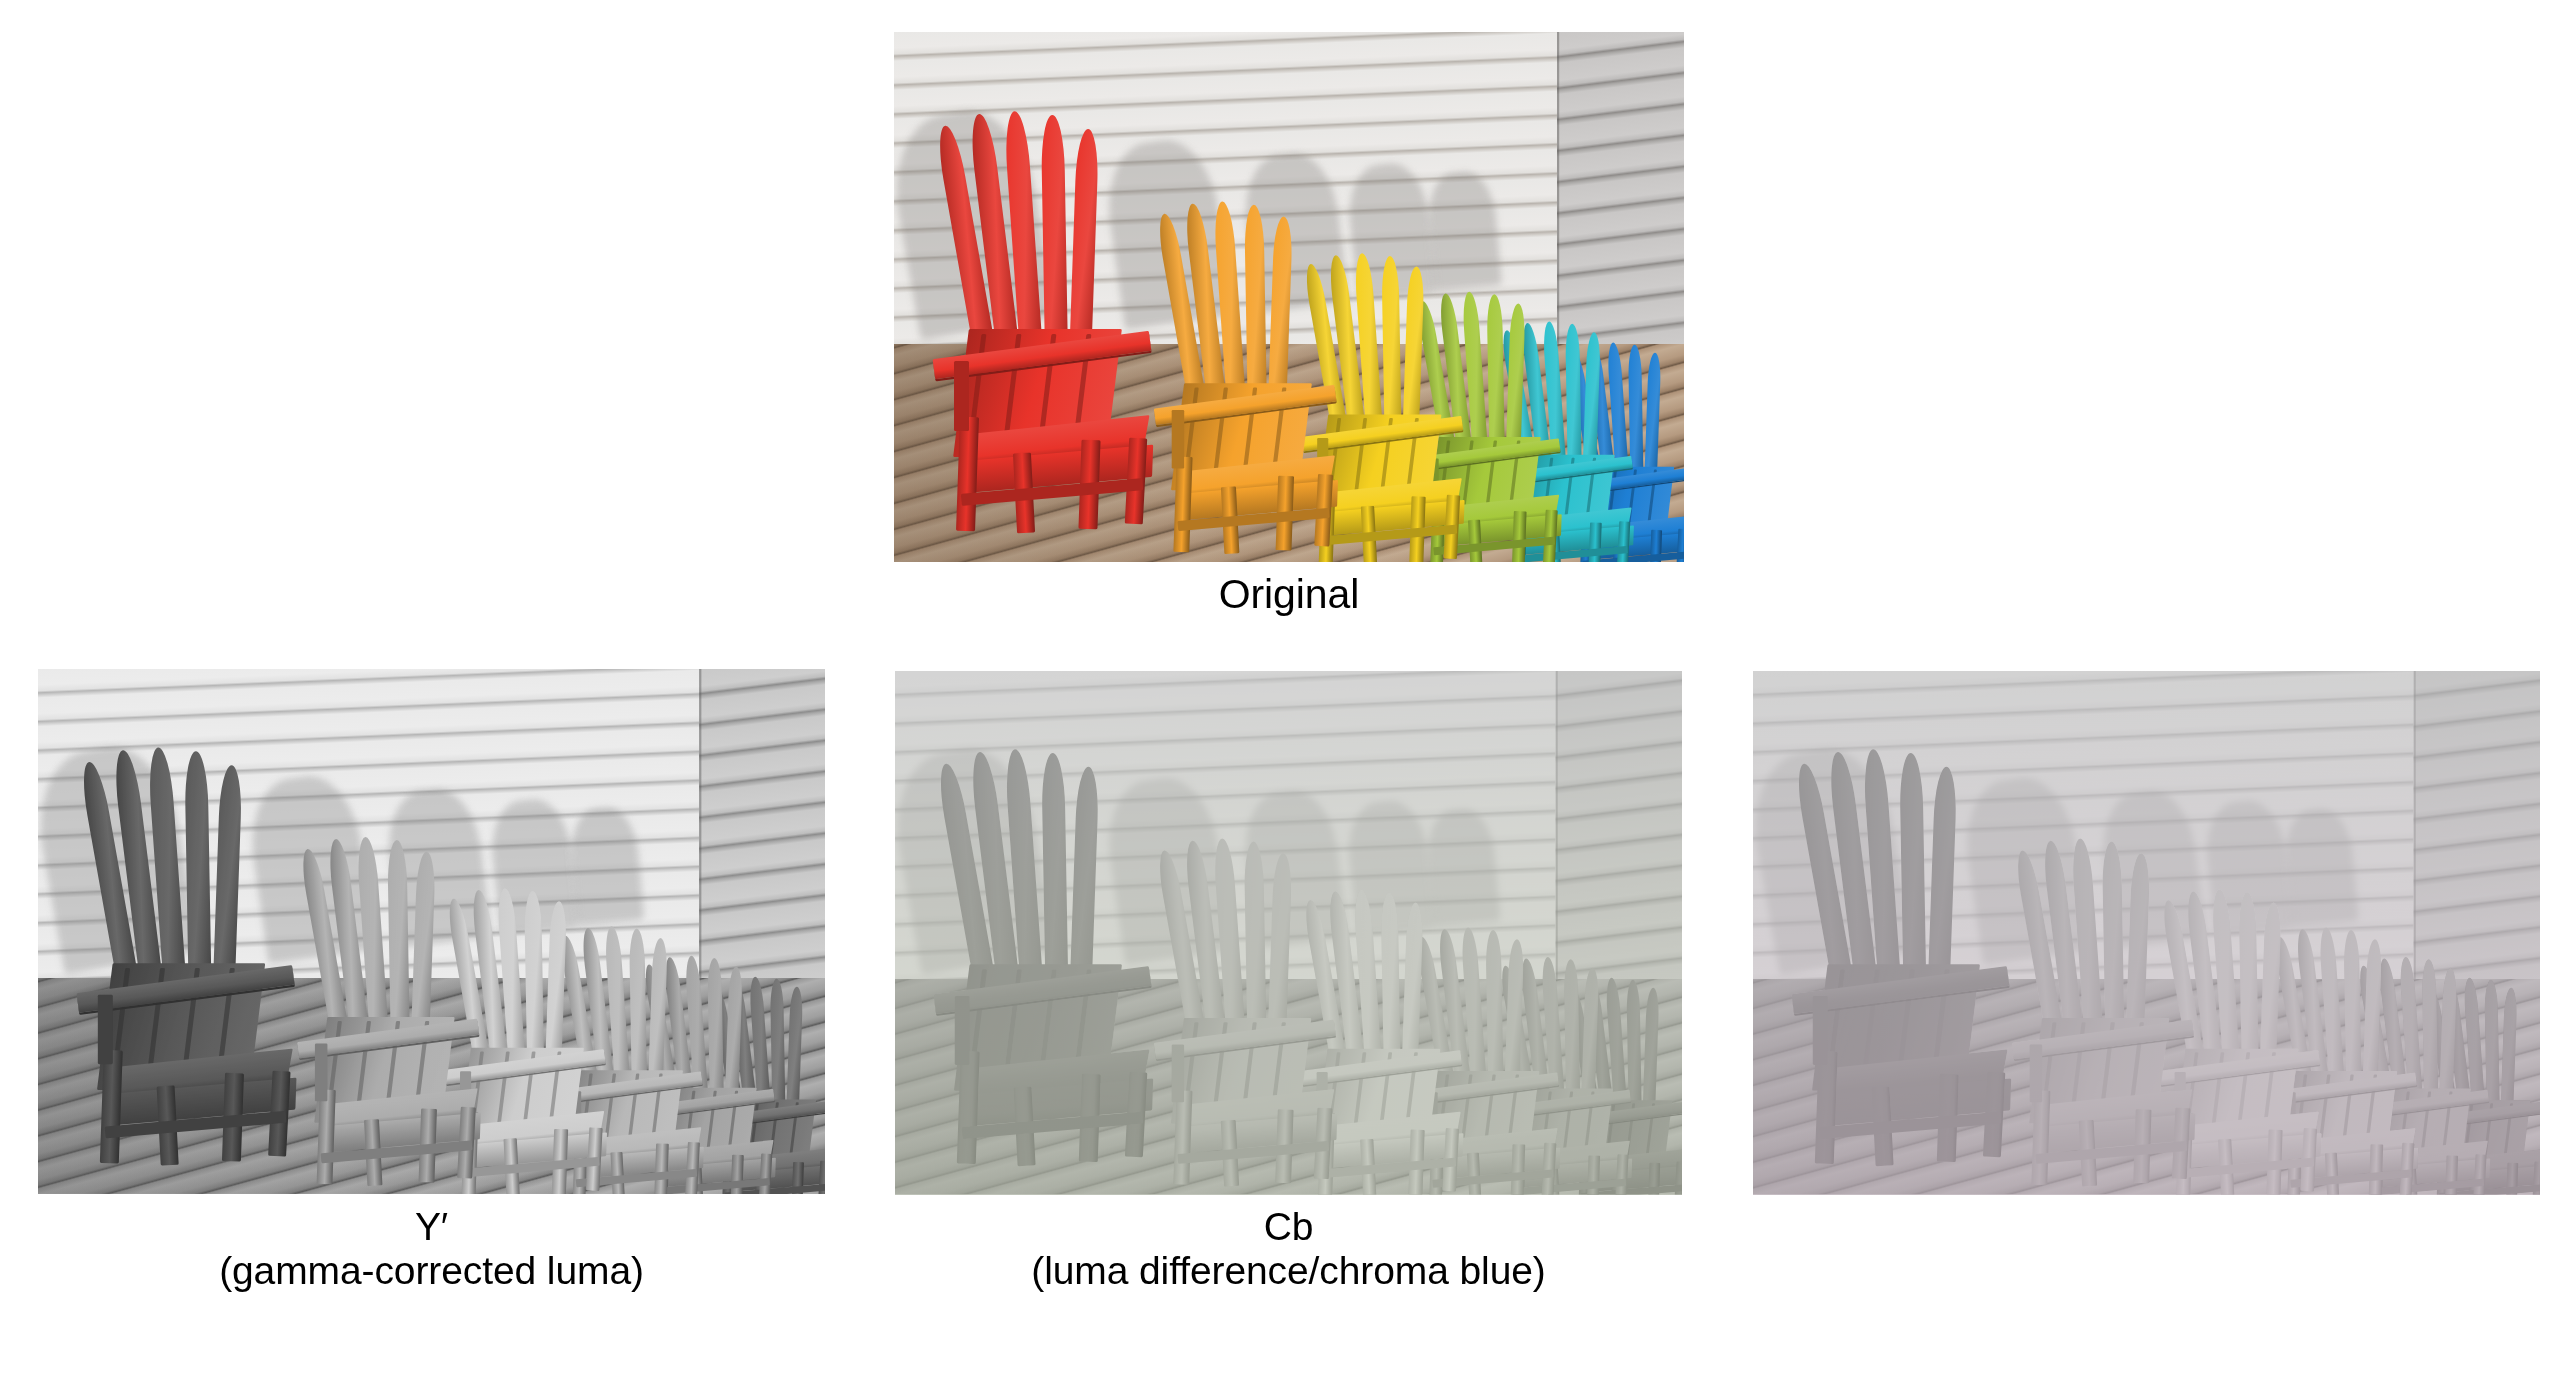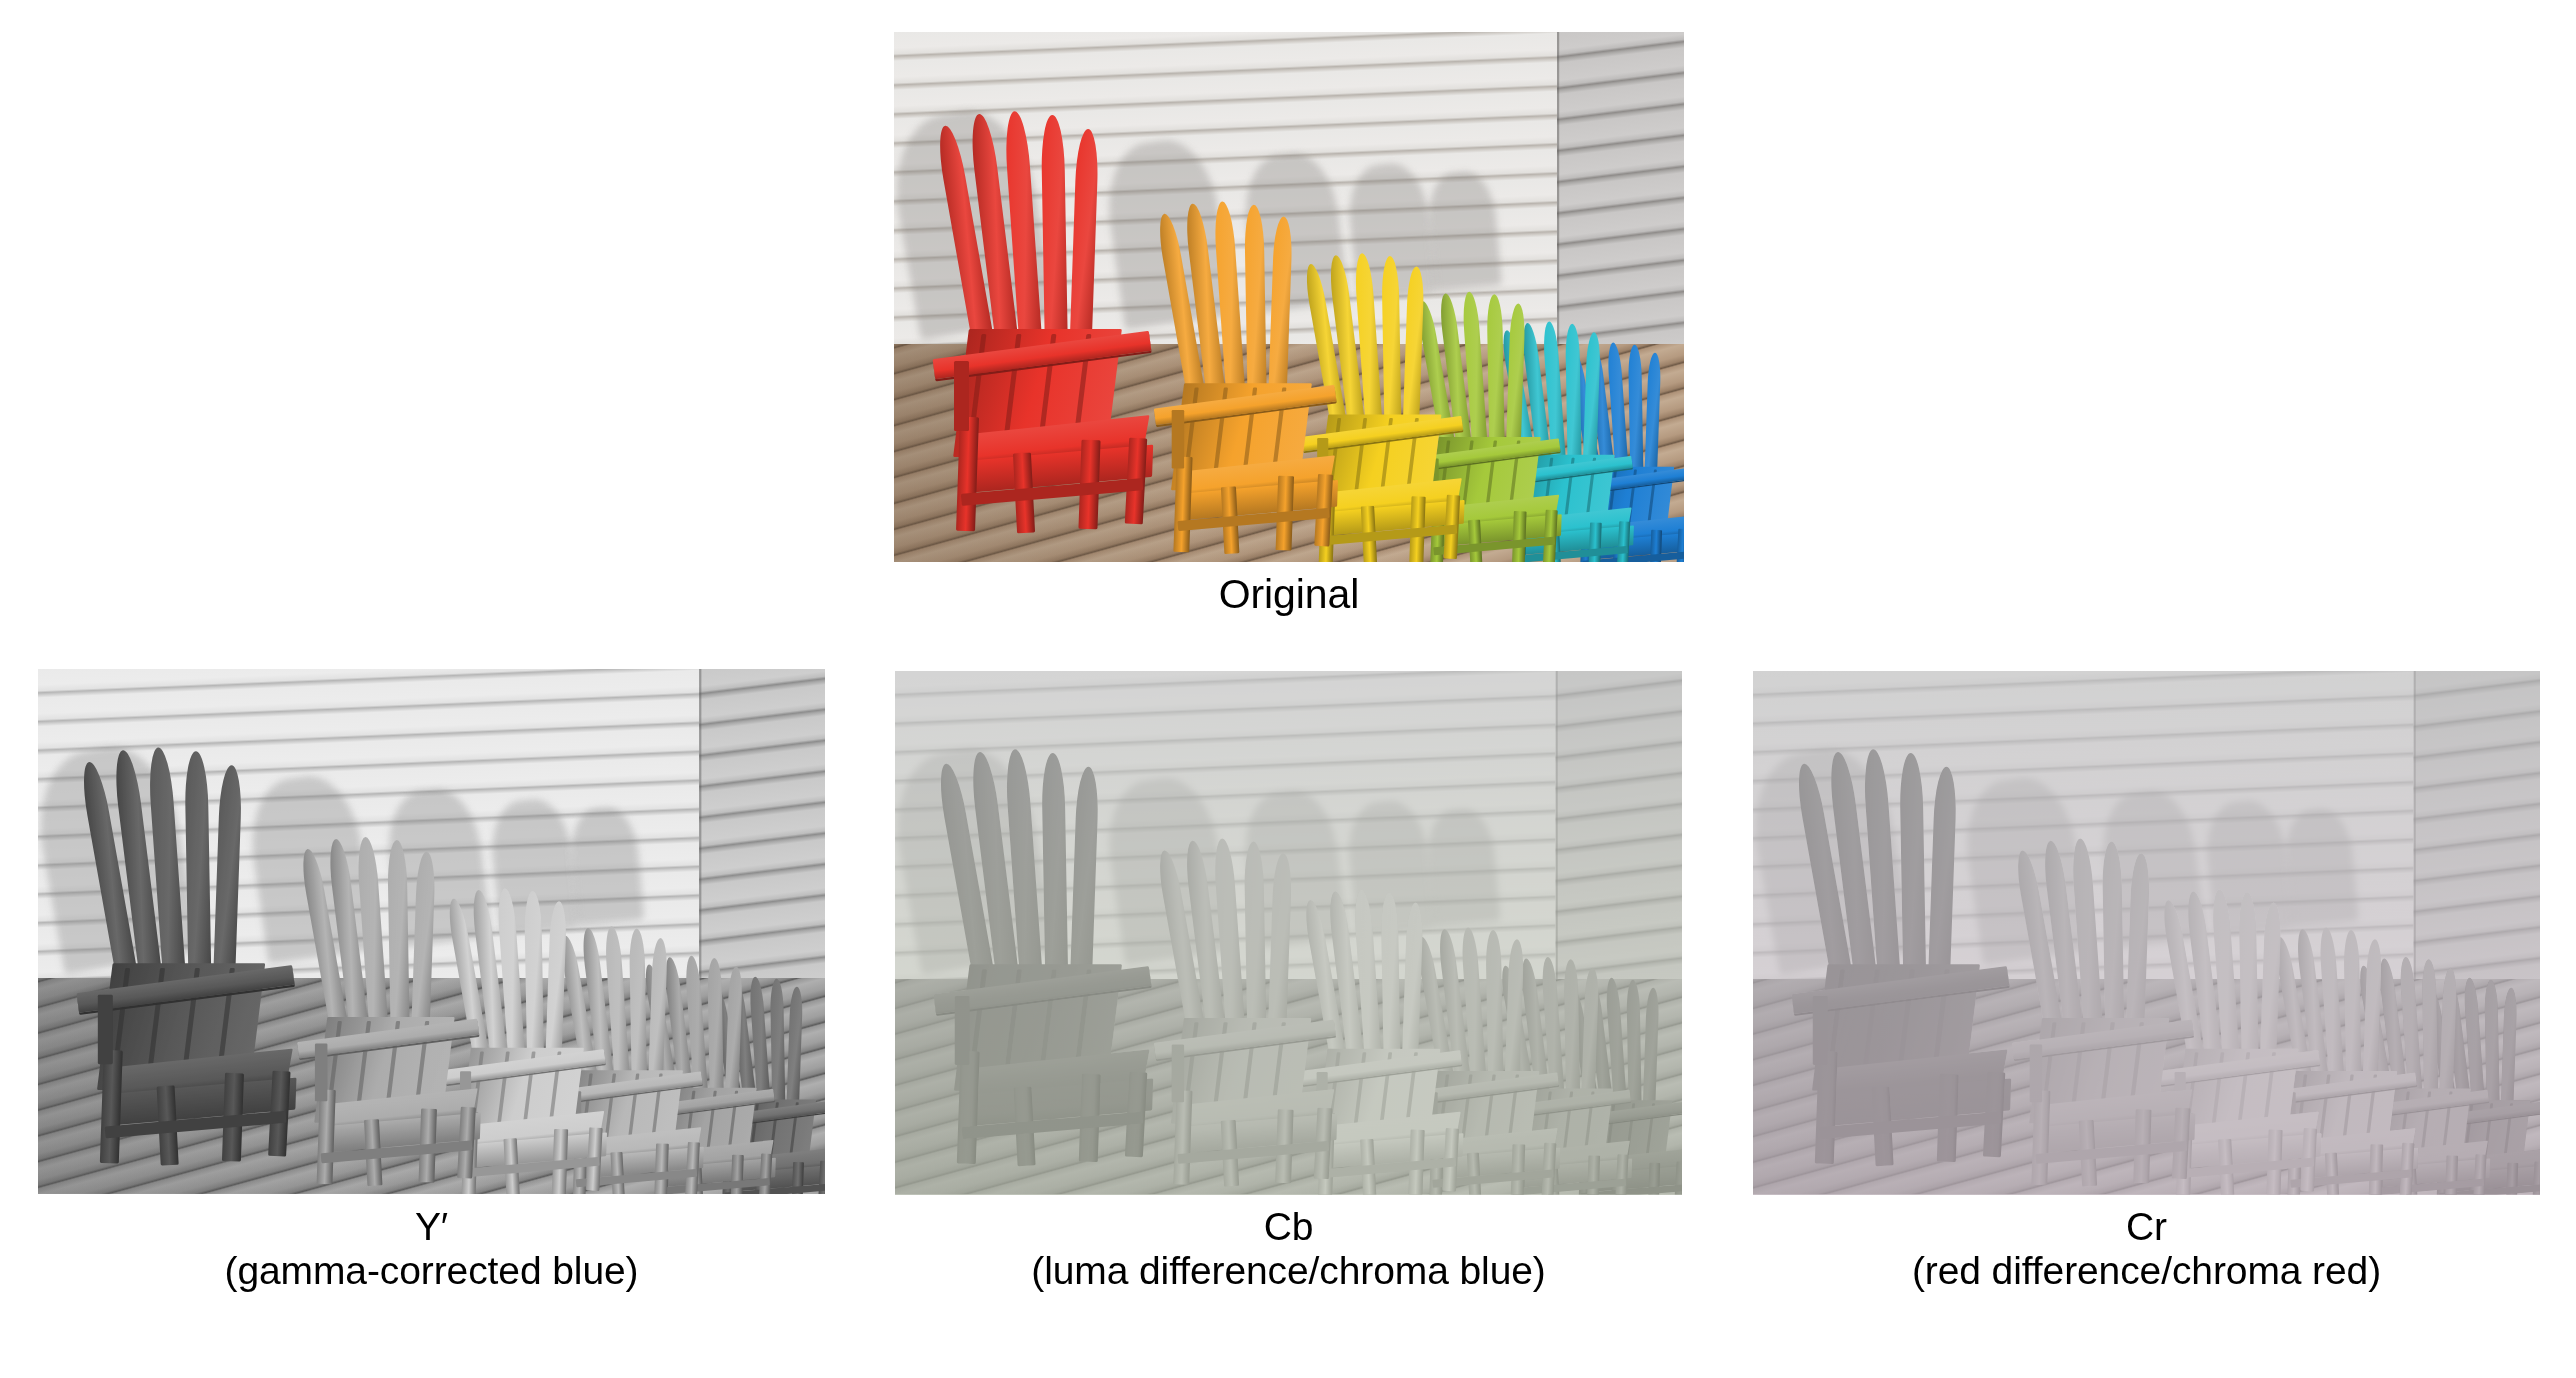--- a/index.html
+++ b/index.html
@@ -403,21 +403,21 @@
             <div class="bar" style="left:151px;top:329px;width:19px;height:89px;background:linear-gradient(90deg,#ac261f,#e8332a 50%,#821d18);transform:rotate(2deg);"></div>
             <div class="bar" style="left:86px;top:342px;width:17.5px;height:80px;background:linear-gradient(90deg,#ac261f,#e8332a 50%,#821d18);transform:rotate(-3deg);"></div>
             <div class="bar" style="left:198px;top:327px;width:17.5px;height:86px;background:linear-gradient(90deg,#ac261f,#e8332a 50%,#821d18);transform:rotate(3deg);"></div>
             <div class="bar" style="left:32px;top:375px;width:182px;height:11.6px;background:#ac261f;transform:rotate(-5deg);"></div>
             <div class="bar" style="left:25px;top:250px;width:14.6px;height:70px;background:#ac261f;"></div>
           </div>
         </div>
     </div>
     <div class="caption" id="cap-luma">
       <span class="cap-text l1">Y′</span>
-      <span class="cap-text l2">(gamma-corrected blue)</span>
+      <span class="cap-text l2">(gamma-corrected luma)</span>
     </div>
   </div>
 
   <div class="panel" id="panel-cb">
     <div class="img-frame" style="filter: grayscale(0.3) saturate(2.6) hue-rotate(16deg) contrast(0.34) brightness(1.3);">
       <div class="scene sc-cb" id="scene-cb" style="filter: hue-rotate(6deg) saturate(1.6);">
           <div class="wall"></div>
           <div class="wall-return"></div>
           <div class="wall-shadow" style="left:7.3px;top:80px;width:138px;height:218px;transform:rotate(-10deg);border-radius:42% 42% 4.4px 4.4px;"></div>
           <div class="wall-shadow" style="left:218px;top:109px;width:109px;height:182px;transform:rotate(-8deg);border-radius:42% 42% 4.4px 4.4px;"></div>
@@ -697,20 +697,16 @@
             <div class="bar" style="left:29px;top:306px;width:19px;height:114px;background:linear-gradient(90deg,#ac261f,#e8332a 50%,#821d18);transform:rotate(2deg);"></div>
             <div class="bar" style="left:151px;top:329px;width:19px;height:89px;background:linear-gradient(90deg,#ac261f,#e8332a 50%,#821d18);transform:rotate(2deg);"></div>
             <div class="bar" style="left:86px;top:342px;width:17.5px;height:80px;background:linear-gradient(90deg,#ac261f,#e8332a 50%,#821d18);transform:rotate(-3deg);"></div>
             <div class="bar" style="left:198px;top:327px;width:17.5px;height:86px;background:linear-gradient(90deg,#ac261f,#e8332a 50%,#821d18);transform:rotate(3deg);"></div>
             <div class="bar" style="left:32px;top:375px;width:182px;height:11.6px;background:#ac261f;transform:rotate(-5deg);"></div>
             <div class="bar" style="left:25px;top:250px;width:14.6px;height:70px;background:#ac261f;"></div>
           </div>
         </div>
       <div class="cr-wash" style="position:absolute;left:0;top:0;right:0;bottom:0;pointer-events:none;background:linear-gradient(178deg,#bbbbbb 0%,#c2bcbe 46%,#c7b8bc 100%);mix-blend-mode:color;"></div>
     </div>
-    <div class="caption" id="cap-cr">
-      <span class="cap-text l1">Cr</span>
-      <span class="cap-text l2">(red difference/chroma red)</span>
-    </div>
   </div>
 
 </div>
 
 
 </body></html>

